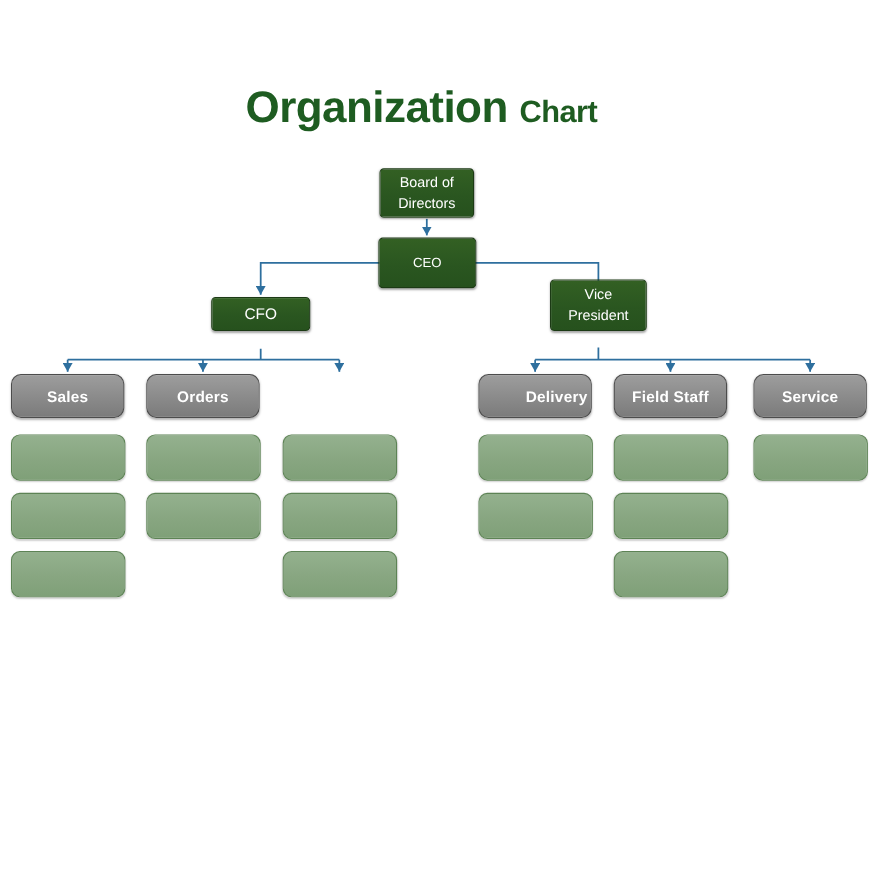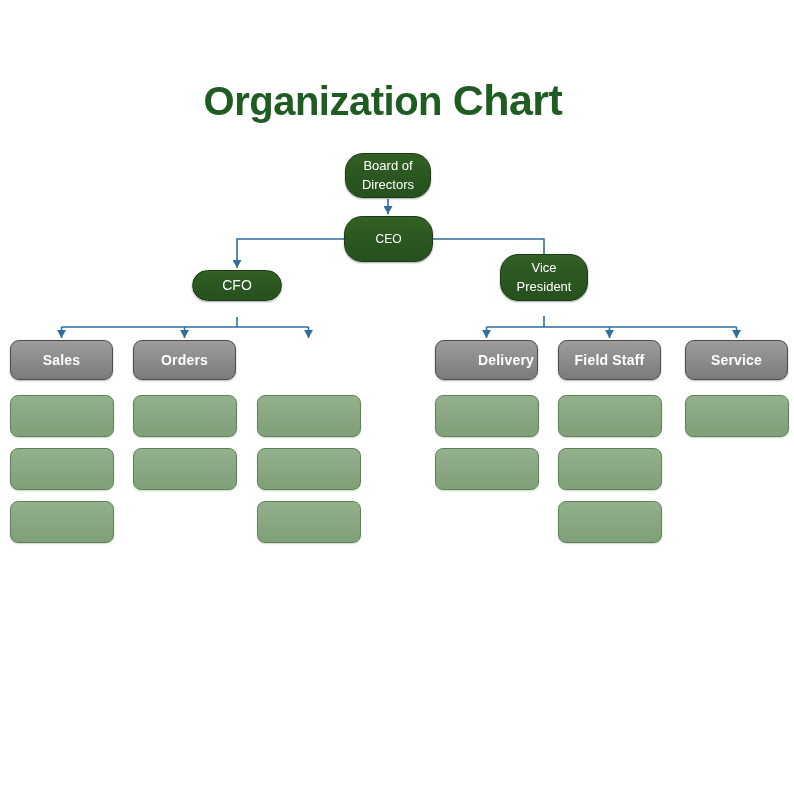--- a/index.html
+++ b/index.html
@@ -2,27 +2,27 @@
 <html><head>
 <meta charset="utf-8">
 <style>
   * { margin:0; padding:0; box-sizing:border-box; }
   html,body { width:794px; height:794px; background:#ffffff;
     font-family:"Liberation Sans", sans-serif; }
   .stage { position:relative; width:794px; height:794px; background:#ffffff; overflow:hidden; }
 
   .title { position:absolute; left:383px; top:76px; transform:translateX(-50%);
     white-space:nowrap; color:#1e5c21; font-weight:600; font-size:40px; letter-spacing:-0.5px; }
-  .title .t2 { font-size:43px; }
+  .title .t2 { font-size:28px; }
 
   svg.connectors { position:absolute; left:0; top:0; width:794px; height:794px; }
   .ln { stroke:#2e6f9e; stroke-width:1.6; fill:none; }
 
   .node { position:absolute; display:flex; align-items:center; justify-content:center;
-    text-align:center; color:#ffffff; border-radius:18px; }
+    text-align:center; color:#ffffff; border-radius:4px; }
   .green { background:linear-gradient(180deg,#336023 0%,#2a5620 55%,#26511d 100%);
     border:1.6px solid #1c3a15; font-size:13px; line-height:1.4;
     box-shadow:0 1px 2px rgba(0,0,0,.35); }
   .board { left:345px; top:153px; width:86px; height:45px; }
   .ceo   { left:344px; top:216px; width:89px; height:46px; font-size:12px; }
   .cfo   { left:192px; top:270px; width:90px; height:31px; font-size:14px; }
   .vp    { left:500px; top:254px; width:88px; height:47px; padding:0 13px; }
 
   .gray { top:340px; width:103px; height:40px; border-radius:9px;
     background:linear-gradient(180deg,#9d9d9d 0%,#8a8a8a 55%,#7b7b7b 100%);

